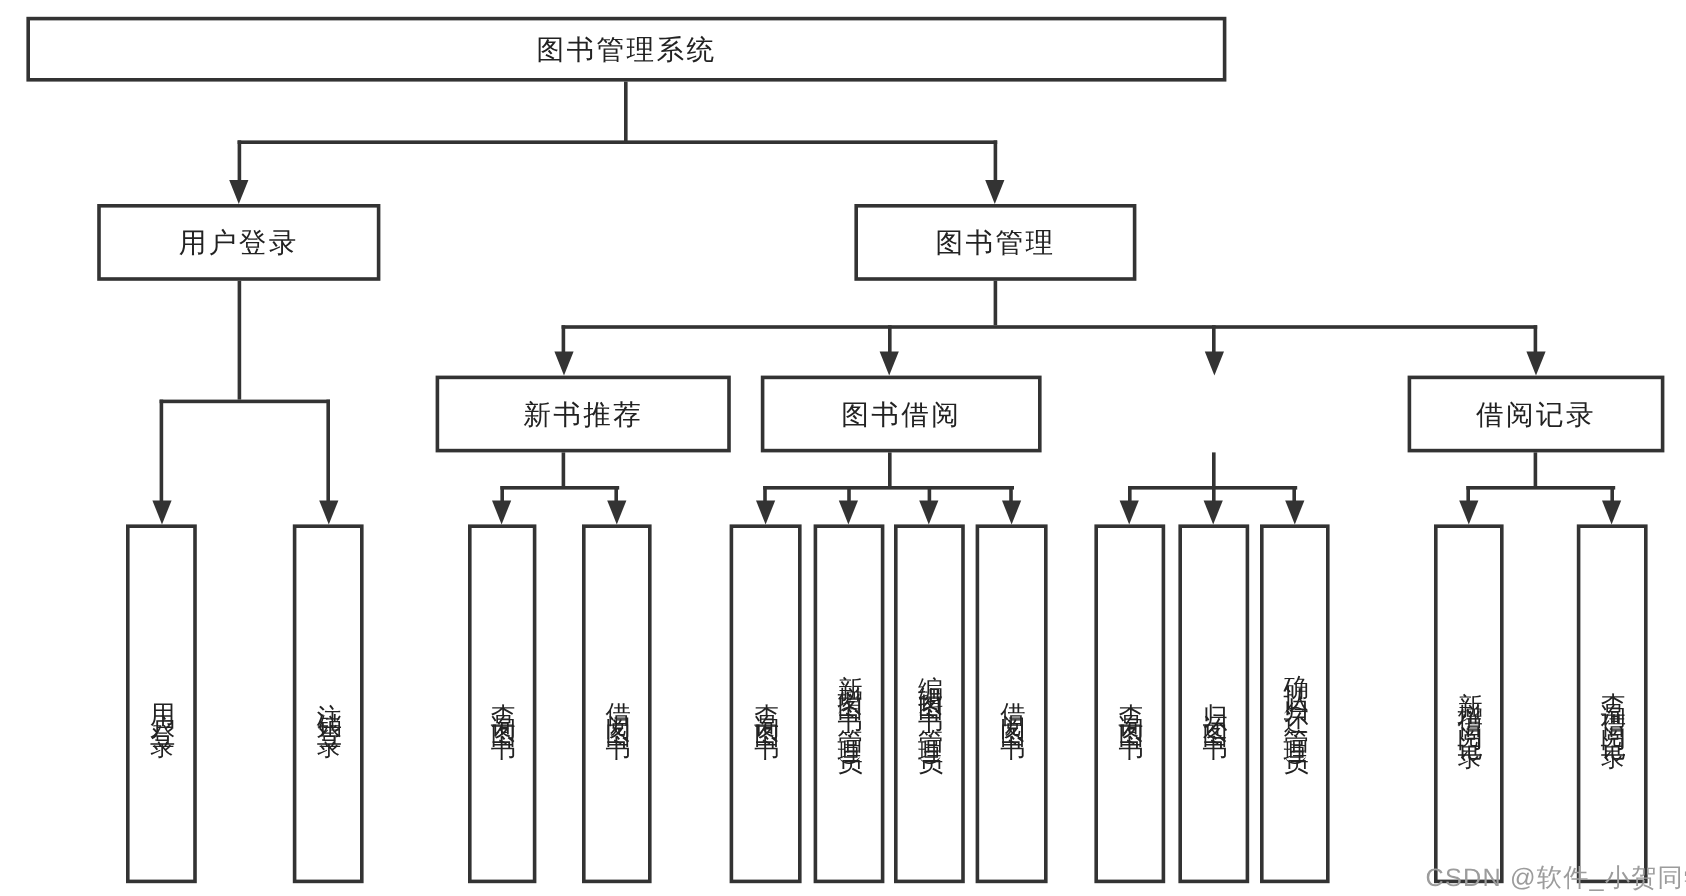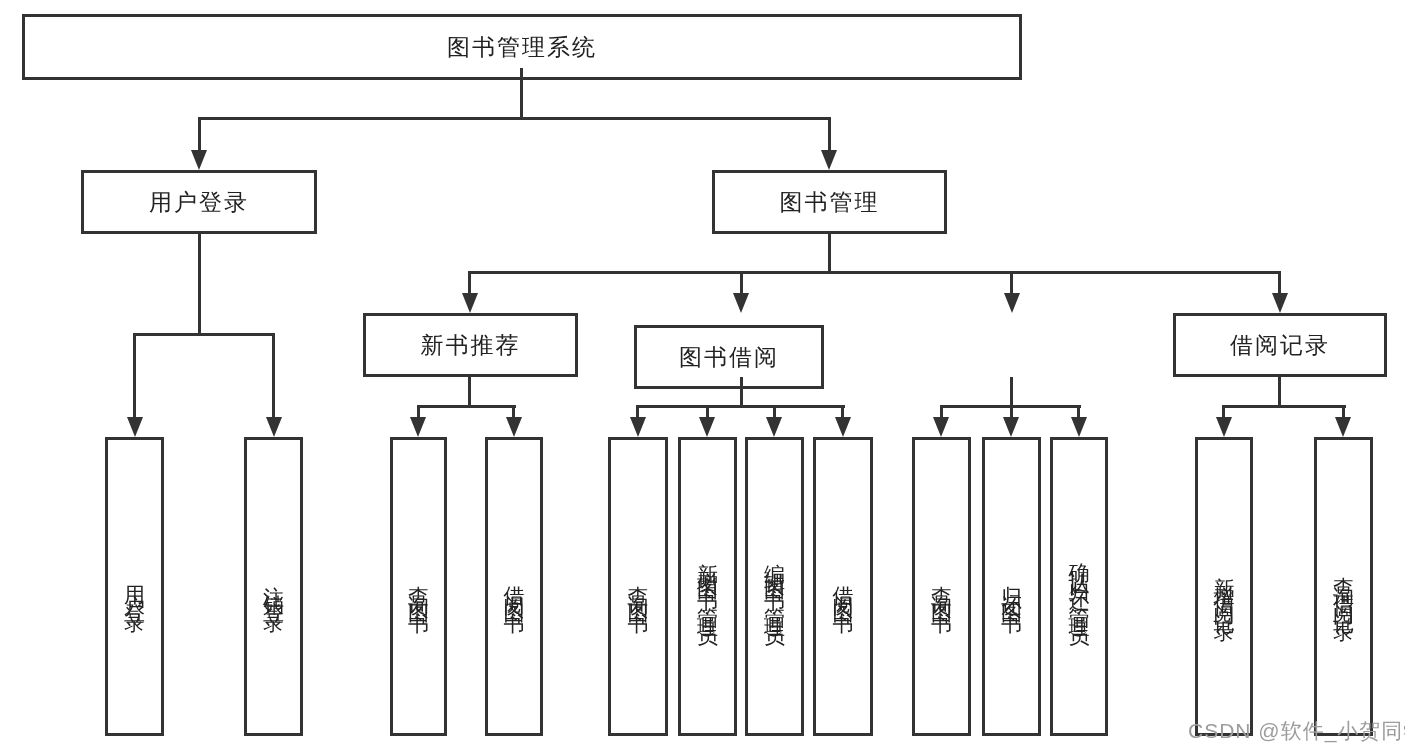--- a/index.html
+++ b/index.html
@@ -27,27 +27,27 @@
   .watermark{
     position:absolute;left:1188px;top:717px;
     color:#9c9c9c;font-size:21px;letter-spacing:1px;white-space:nowrap;
   }
 </style>
 </head>
 <body>
 
 <div class="canvas">
 
-  <div class="node" style="left:22px;top:14px;width:1000px;height:66px">图书管理系统</div>
+  <div class="node" style="left:22px;top:14px;width:1000px;height:54px">图书管理系统</div>
 
   <div class="node" style="left:81px;top:170px;width:236px;height:64px">用户登录</div>
   <div class="node" style="left:712px;top:170px;width:235px;height:64px">图书管理</div>
 
-  <div class="node" style="left:363px;top:313px;width:215px;height:64px">新书推荐</div>
-  <div class="node" style="left:634px;top:325px;width:190px;height:64px">图书借阅</div>
+  <div class="node" style="left:363px;top:313px;width:246px;height:64px">新书推荐</div>
+  <div class="node" style="left:634px;top:313px;width:234px;height:64px">图书借阅</div>
   <div class="node" style="left:1173px;top:313px;width:214px;height:64px">借阅记录</div>
 
   <div class="node leaf" style="left:105px;top:437px;width:59px;height:299px">用户登录</div>
   <div class="node leaf" style="left:244px;top:437px;width:59px;height:299px">注销登录</div>
 
   <div class="node leaf" style="left:390px;top:437px;width:57px;height:299px">查询图书</div>
   <div class="node leaf" style="left:485px;top:437px;width:58px;height:299px">借阅图书</div>
 
   <div class="node leaf" style="left:608px;top:437px;width:60px;height:299px">查询图书</div>
   <div class="node leaf" style="left:678px;top:437px;width:59px;height:299px">新增图书（管理员）</div>

